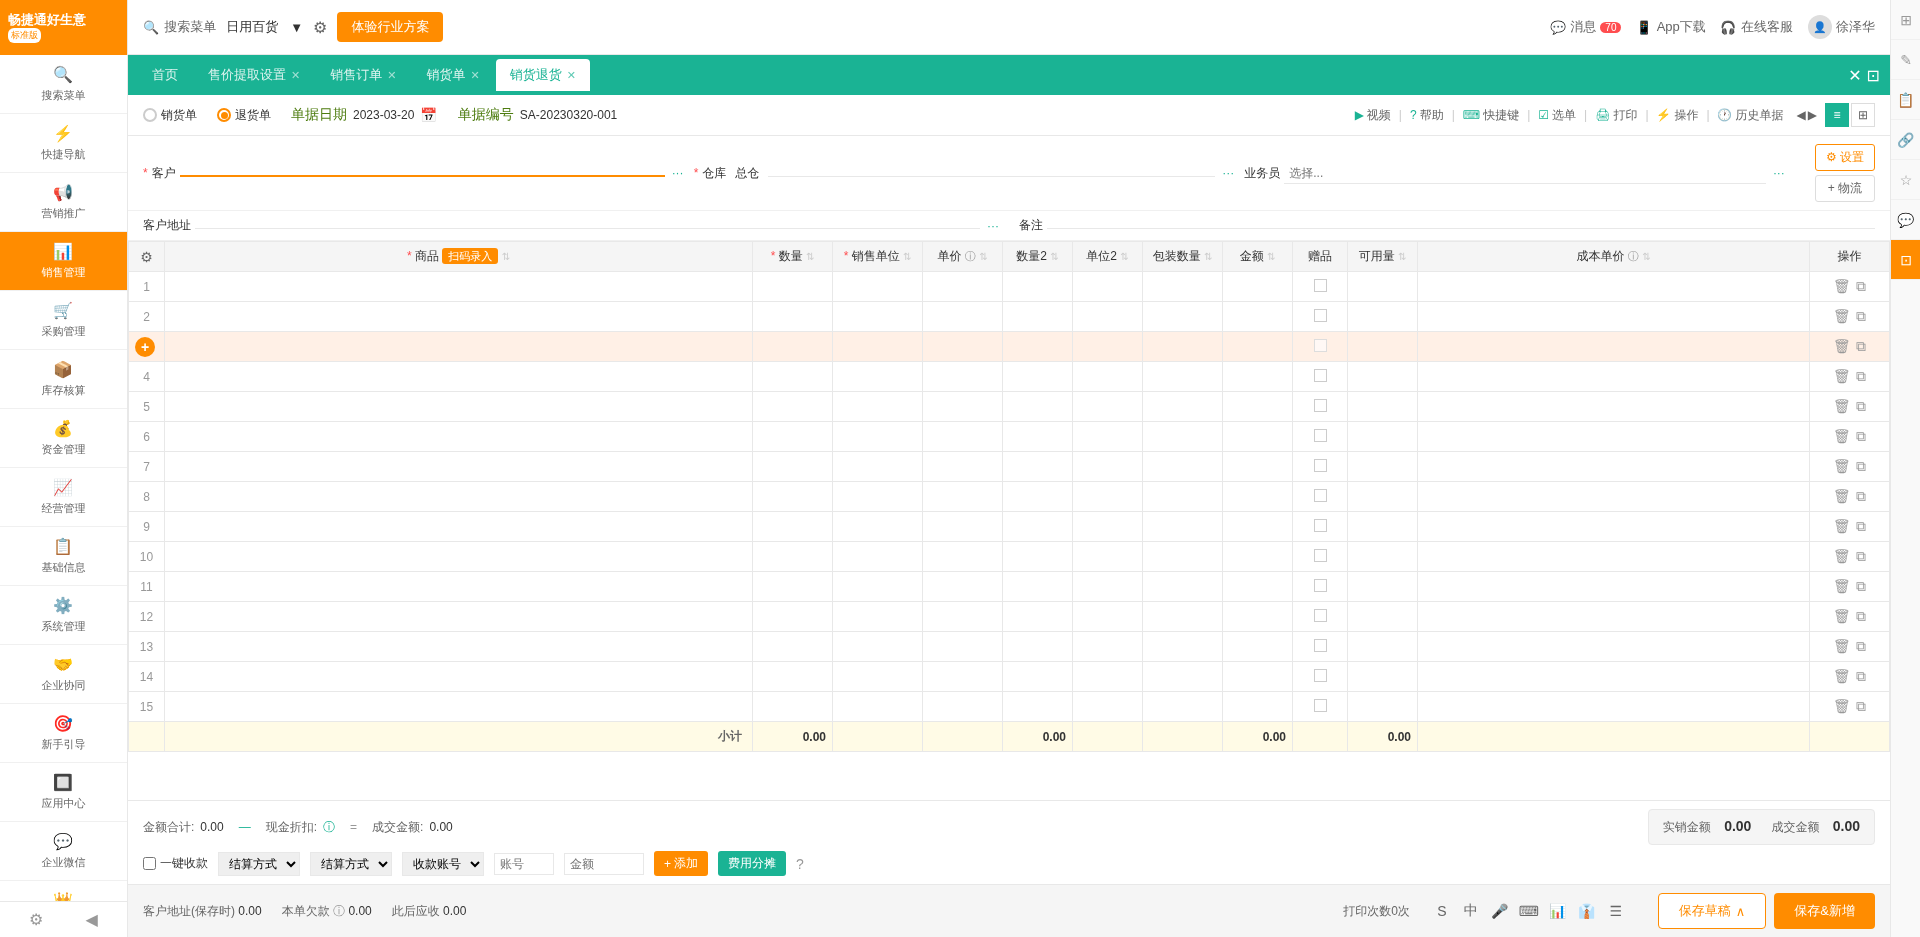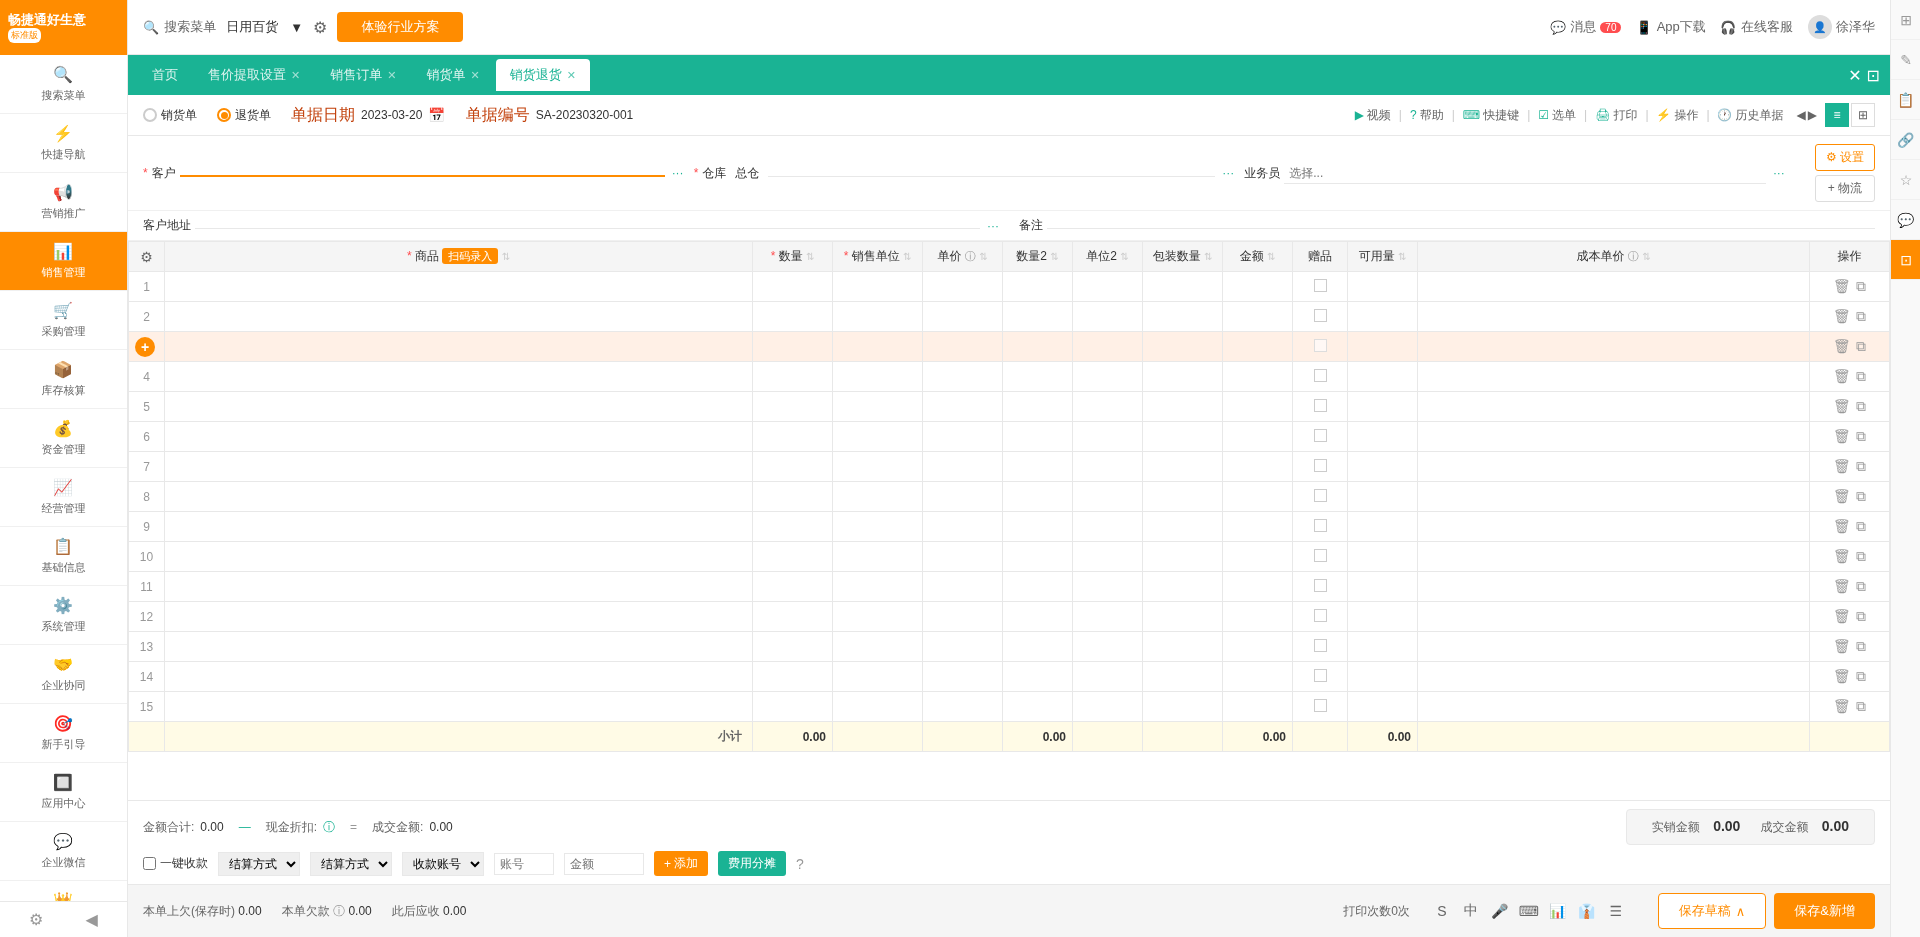--- a/index.html
+++ b/index.html
@@ -22,21 +22,21 @@
     
     
     .main-area { flex: 1; display: flex; flex-direction: column; overflow: hidden; }
     
     
     .topbar { background: #fff; height: 55px; display: flex; align-items: center; padding: 0 15px; border-bottom: 1px solid #e8e8e8; justify-content: space-between; }
     .topbar-left { display: flex; align-items: center; gap: 10px; }
     .topbar-search { display: flex; align-items: center; gap: 5px; color: #666; font-size: 13px; cursor: pointer; }
     .topbar-daily { display: flex; align-items: center; gap: 12px; color: #333; font-size: 13px; }
     .topbar-gear { color: #666; font-size: 16px; cursor: pointer; }
-    .topbar-trial { background: #ff8c00; color: #fff; padding: 6px 24px; border-radius: 4px; font-size: 13px; cursor: pointer; border: none; }
+    .topbar-trial { background: #ff8c00; color: #fff; padding: 6px 14px; border-radius: 4px; font-size: 13px; cursor: pointer; border: none; }
     .topbar-right { display: flex; align-items: center; gap: 15px; }
     .topbar-right-item { display: flex; align-items: center; gap: 4px; color: #666; font-size: 13px; cursor: pointer; }
     .badge { background: #ff4d4f; color: #fff; border-radius: 10px; font-size: 10px; padding: 0 5px; min-width: 16px; text-align: center; }
     .user-avatar { width: 24px; height: 24px; border-radius: 50%; background: #ddd; display: flex; align-items: center; justify-content: center; font-size: 11px; }
     
     
     .tabs-bar { background: #1ab394; display: flex; align-items: center; padding: 0 10px; height: 40px; gap: 2px; }
     .tab { display: flex; align-items: center; padding: 0 14px; height: 32px; border-radius: 4px 4px 0 0; cursor: pointer; font-size: 13px; color: rgba(255,255,255,0.85); gap: 5px; }
     .tab.active { background: #fff; color: #1ab394; }
     .tab-close { font-size: 11px; color: inherit; opacity: 0.7; }
@@ -50,21 +50,21 @@
     .radio-circle.checked { border-color: #ff8c00; }
     .radio-dot { width: 7px; height: 7px; border-radius: 50%; background: #ff8c00; }
     .form-field { display: flex; align-items: center; gap: 6px; font-size: 12px; }
     .form-field-value { color: #333; }
     .date-icon { color: #999; cursor: pointer; font-size: 14px; }
     .toolbar-btn { display: flex; align-items: center; gap: 3px; color: #666; cursor: pointer; }
     .toolbar-separator { color: #ccc; }
     .view-btns { display: flex; gap: 2px; margin-left: auto; }
     .view-btn { width: 24px; height: 24px; border: 1px solid #ddd; display: flex; align-items: center; justify-content: center; cursor: pointer; font-size: 12px; color: #666; }
     .view-btn.active { background: #1ab394; color: #fff; border-color: #1ab394; }
-    .field-label { color: #c2410c; font-size: 16px; white-space: nowrap; }
+    .field-label { color: #4d7c0f; font-size: 14px; white-space: nowrap; }
     .field-dots { color: #1ab394; cursor: pointer; font-size: 12px; margin-left: 3px; }
     .right-action-btn { background: #fff; border: 1px solid #ddd; color: #666; padding: 4px 10px; font-size: 12px; cursor: pointer; border-radius: 3px; white-space: nowrap; }
     .right-action-btn.orange { color: #ff8c00; border-color: #ff8c00; }
     
     
     .table-container { flex: 1; overflow: auto; position: relative; }
     .data-table { width: 100%; border-collapse: collapse; font-size: 12px; }
     .data-table th { background: #f5f5f5; border: 1px solid #e8e8e8; padding: 6px 8px; white-space: nowrap; font-weight: normal; color: #333; position: sticky; top: 0; z-index: 10; }
     .data-table td { border: 1px solid #e8e8e8; padding: 4px 6px; height: 30px; }
     .data-table tr.highlighted td { background: #fff0e6; }
@@ -773,21 +773,21 @@
           <div class="footer-amount">
             <span class="footer-amount-label">现金折扣:</span>
             <span style="color:#1ab394;cursor:pointer">ⓘ</span>
           </div>
           <span class="equals-icon">=</span>
           <div class="footer-amount">
             <span class="footer-amount-label">成交金额:</span>
             <span class="footer-amount-value">0.00</span>
           </div>
 
-          <div style="margin-left:auto; background:#f5f5f5; padding:8px 25px; border: 1px solid #e8e8e8; border-radius:4px;">
+          <div style="margin-left:auto; background:#f5f5f5; padding:8px 14px; border: 1px solid #e8e8e8; border-radius:4px;">
             <div style="display:flex;gap:20px;">
               <div>
                 <span class="footer-amount-label">实销金额</span>
                 <span class="footer-amount-value" style="margin-left:10px;font-size:14px;font-weight:bold;color:#333;">0.00</span>
               </div>
               <div>
                 <span class="footer-amount-label">成交金额</span>
                 <span class="footer-amount-value" style="margin-left:10px;font-size:14px;font-weight:bold;color:#333;">0.00</span>
               </div>
             </div>
@@ -814,21 +814,21 @@
             <span>+</span>
             <span>添加</span>
           </button>
           <button class="footer-split-btn">费用分摊</button>
           <span style="color:#999;cursor:pointer;font-size:14px;">?</span>
         </div>
       </div>
 
       <div class="bottom-bar">
         <div class="bottom-stat">
-          <span>本单上欠(保存时)</span>
+          <span>客户地址(保存时)</span>
           <span class="bottom-stat-value">0.00</span>
         </div>
         <div class="bottom-stat">
           <span>本单欠款</span>
           <span style="color:#999;cursor:pointer">ⓘ</span>
           <span class="bottom-stat-value">0.00</span>
         </div>
         <div class="bottom-stat">
           <span>此后应收</span>
           <span class="bottom-stat-value">0.00</span>

